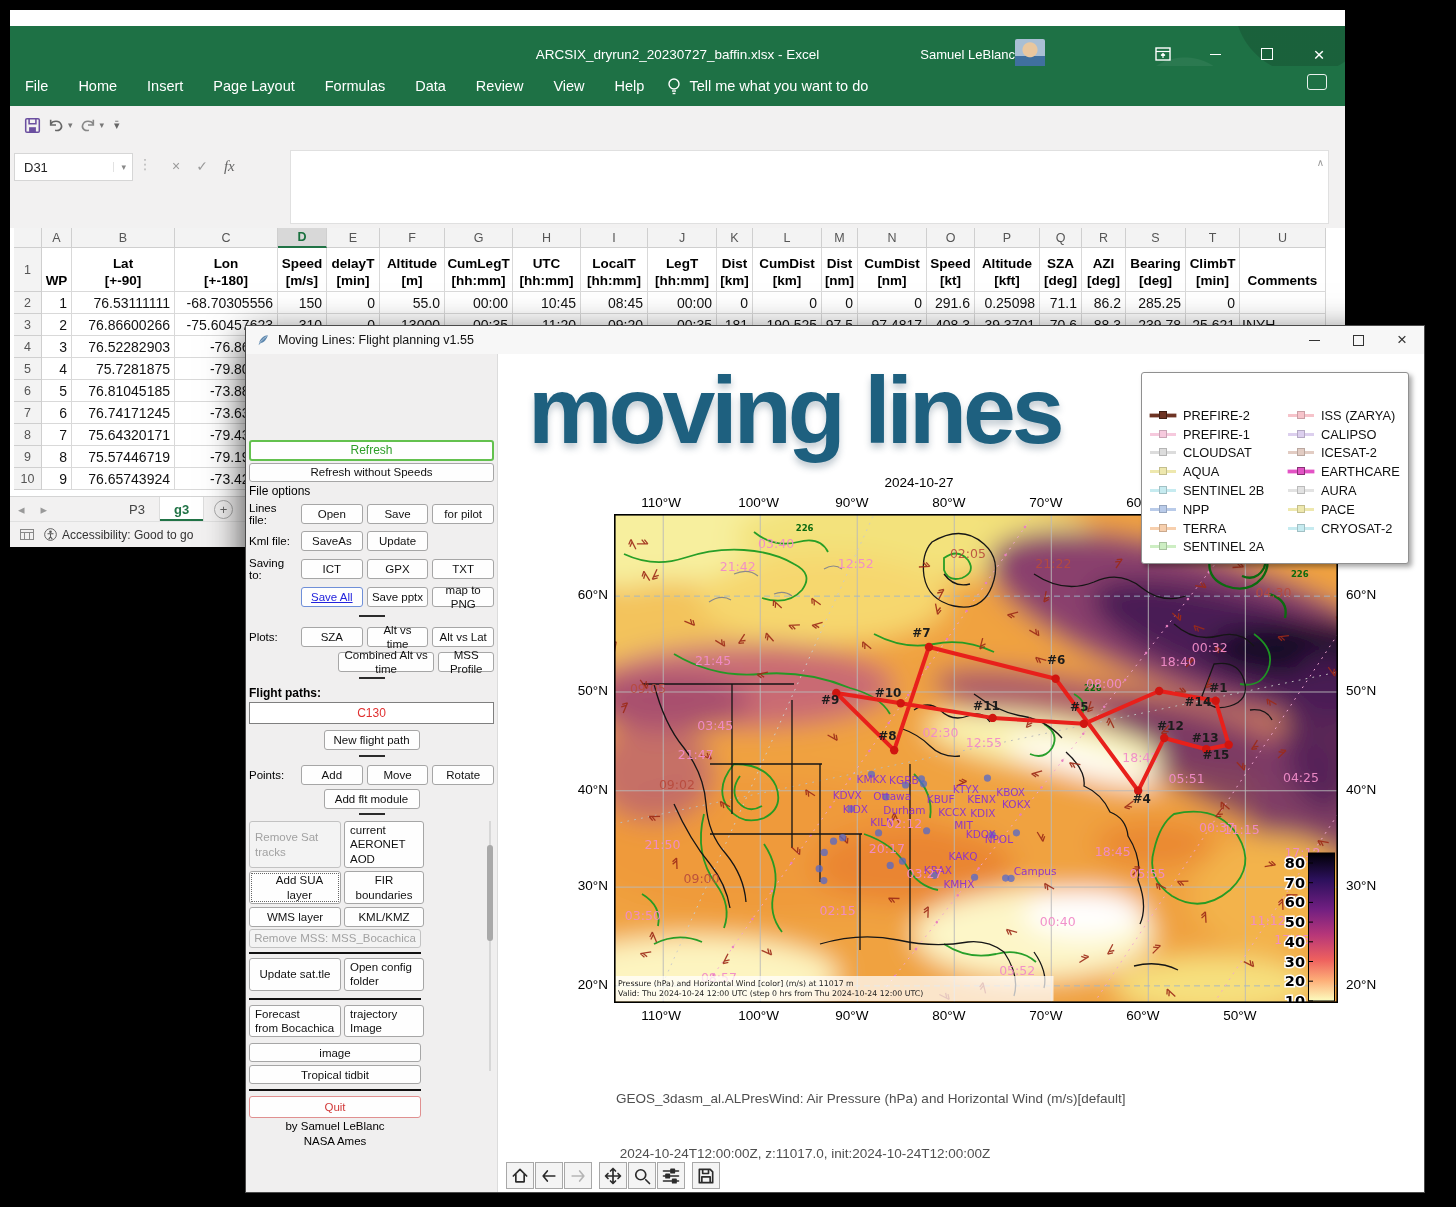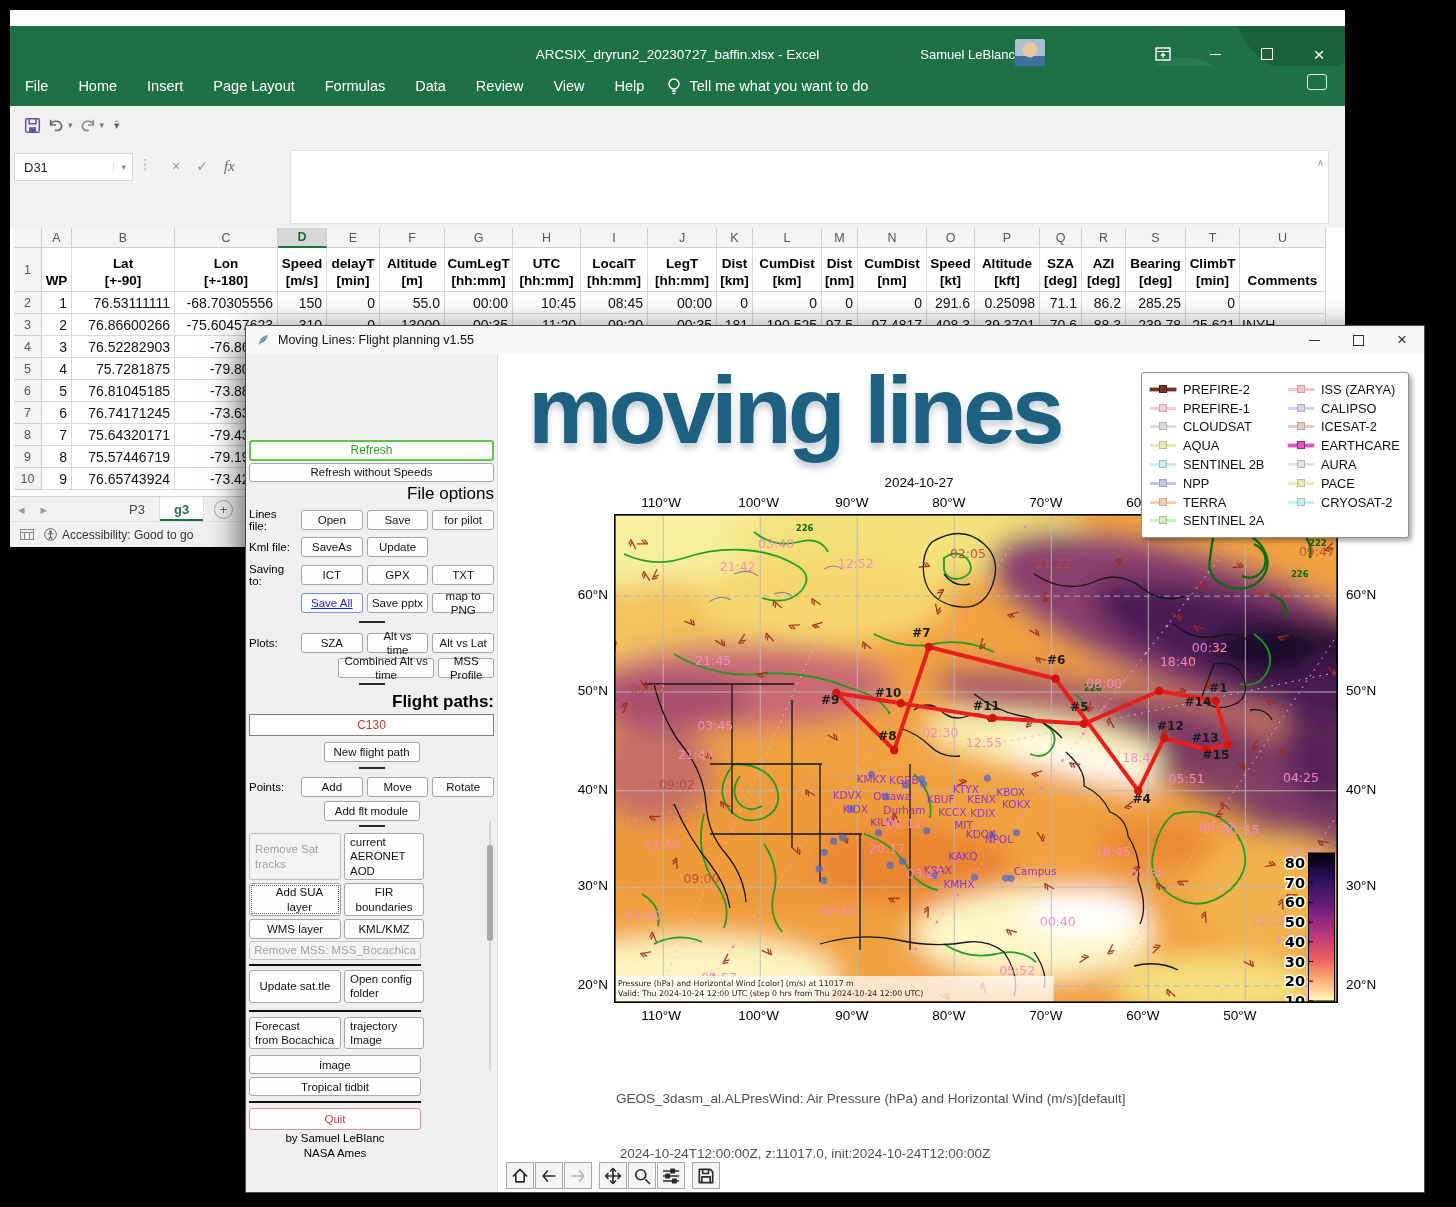--- a/index.html
+++ b/index.html
@@ -73,21 +73,21 @@
        border-right:1px solid #dcdcdc;}
   .btn{background:#fefefe;border:1px solid #a6a6a6;border-radius:3px;font-size:11.5px;color:#111;
        display:flex;align-items:center;justify-content:center;box-sizing:border-box;padding:1px 4px;
        white-space:pre-line;text-align:center;line-height:1.25;}
   .btn.green{border:2px solid #63c14e;color:#2d9e28;font-size:12px;}
   .btn.blue{color:#2222dd;border-color:#6f8fd8;text-decoration:underline;}
   .btn.red{color:#d23b3b;border-color:#e09090;}
   .btn.disabled{color:#a2a2a2;background:#f3f3f3;border-color:#c2c2c2;}
   .btn.two{text-align:left;justify-content:flex-start;padding-left:5px;}
   .btn.focus{outline:1px dotted #666;outline-offset:-3px;padding-left:13px;}
-  .s-label{font-size:17px;color:#000;text-align:right;}
+  .s-label{font-size:12px;color:#000;text-align:left;}
   .s-label.bold{font-weight:bold;}
   .lrow{display:flex;align-items:center;}
   .lrow .rlab{width:48px;font-size:11.5px;color:#000;flex:none;}
   .lrow .btn{flex:1;height:20px;margin-left:4px;}
   .sep{width:26px;border-top:2px solid #2b2b2b;margin:4px auto 2px auto;}
   .hrr{width:172px;border-top:2px solid #111;margin:3px 0;}
   .listbox{background:#fff;border:1px solid #7f7f7f;height:20px;display:flex;align-items:center;justify-content:center;
       font-size:12px;color:#e03030;}
   .pairrow{display:grid;grid-template-columns:92px 80px;gap:3px;}
   .credit{width:172px;text-align:center;font-size:11.5px;color:#000;line-height:1.3;}
@@ -96,21 +96,21 @@
   .ml-scroll .thumb{position:absolute;left:1px;top:24px;width:6px;height:96px;background:#a9a9a9;border-radius:3px;}
 
   .ml-main{position:absolute;left:252px;top:28px;right:0;bottom:0;background:#fff;overflow:hidden;}
   .ml-logo{position:absolute;left:30px;top:2px;font-size:95px;font-weight:bold;letter-spacing:-4px;color:#1e607f;
       text-shadow:0 5px 7px rgba(35,70,95,.28);white-space:nowrap;}
   .ml-figtitle{position:absolute;left:356px;top:121px;width:130px;text-align:center;font-size:13.5px;color:#000;}
   .axlab{position:absolute;font-size:13.5px;color:#000;white-space:nowrap;}
   .ml-map{position:absolute;left:116px;top:160px;width:724px;height:489px;}
   .ml-legend{position:absolute;left:643px;top:18px;width:268px;background:#fff;border:1px solid #909090;border-radius:3px;
       box-shadow:3px 3px 5px rgba(0,0,0,.35);padding:7px 8px;box-sizing:border-box;z-index:6;}
-  .lg-grid{display:grid;grid-template-columns:138px 1fr;}
+  .lg-grid{display:grid;grid-template-columns:138px 1fr;margin-top:26px;}
   .lg-item{display:flex;align-items:center;height:18.8px;gap:7px;}
   .lg-line{width:26px;height:3px;position:relative;flex:none;}
   .lg-sq{position:absolute;left:9px;top:-3px;width:8px;height:8px;border:1px solid rgba(0,0,0,.18);box-sizing:border-box;}
   .lg-txt{font-size:12.8px;color:#111;white-space:nowrap;}
   .ml-caption{position:absolute;left:118px;top:700px;font-size:13.5px;color:#4f4f4f;line-height:1.35;white-space:pre;}
   .ml-toolbar{position:absolute;left:8px;top:808px;display:flex;align-items:center;}
   .tbtn{width:28px;height:27px;background:#f4f4f4;border:1px solid #a8a8a8;display:flex;align-items:center;justify-content:center;
       margin-right:1px;box-sizing:border-box;}
   .tbtn.gap{margin-right:7px;}
 

